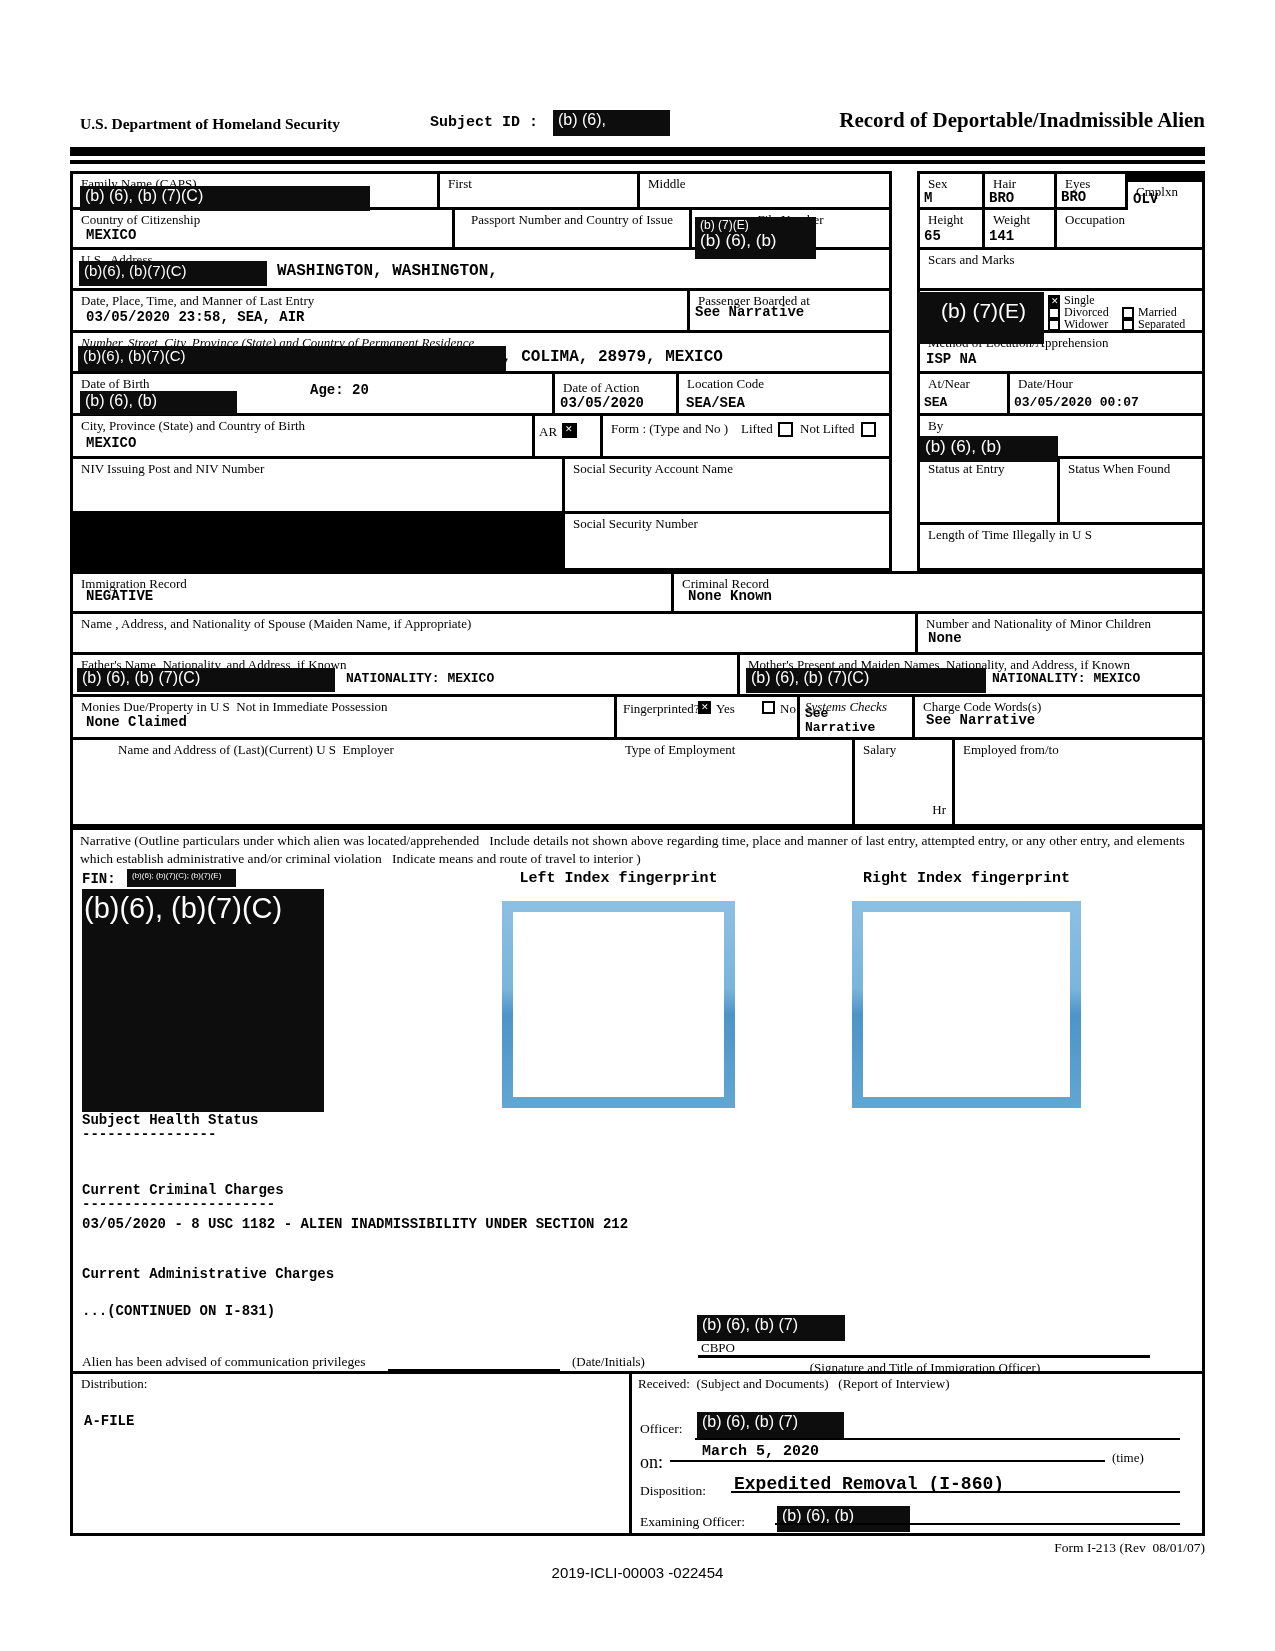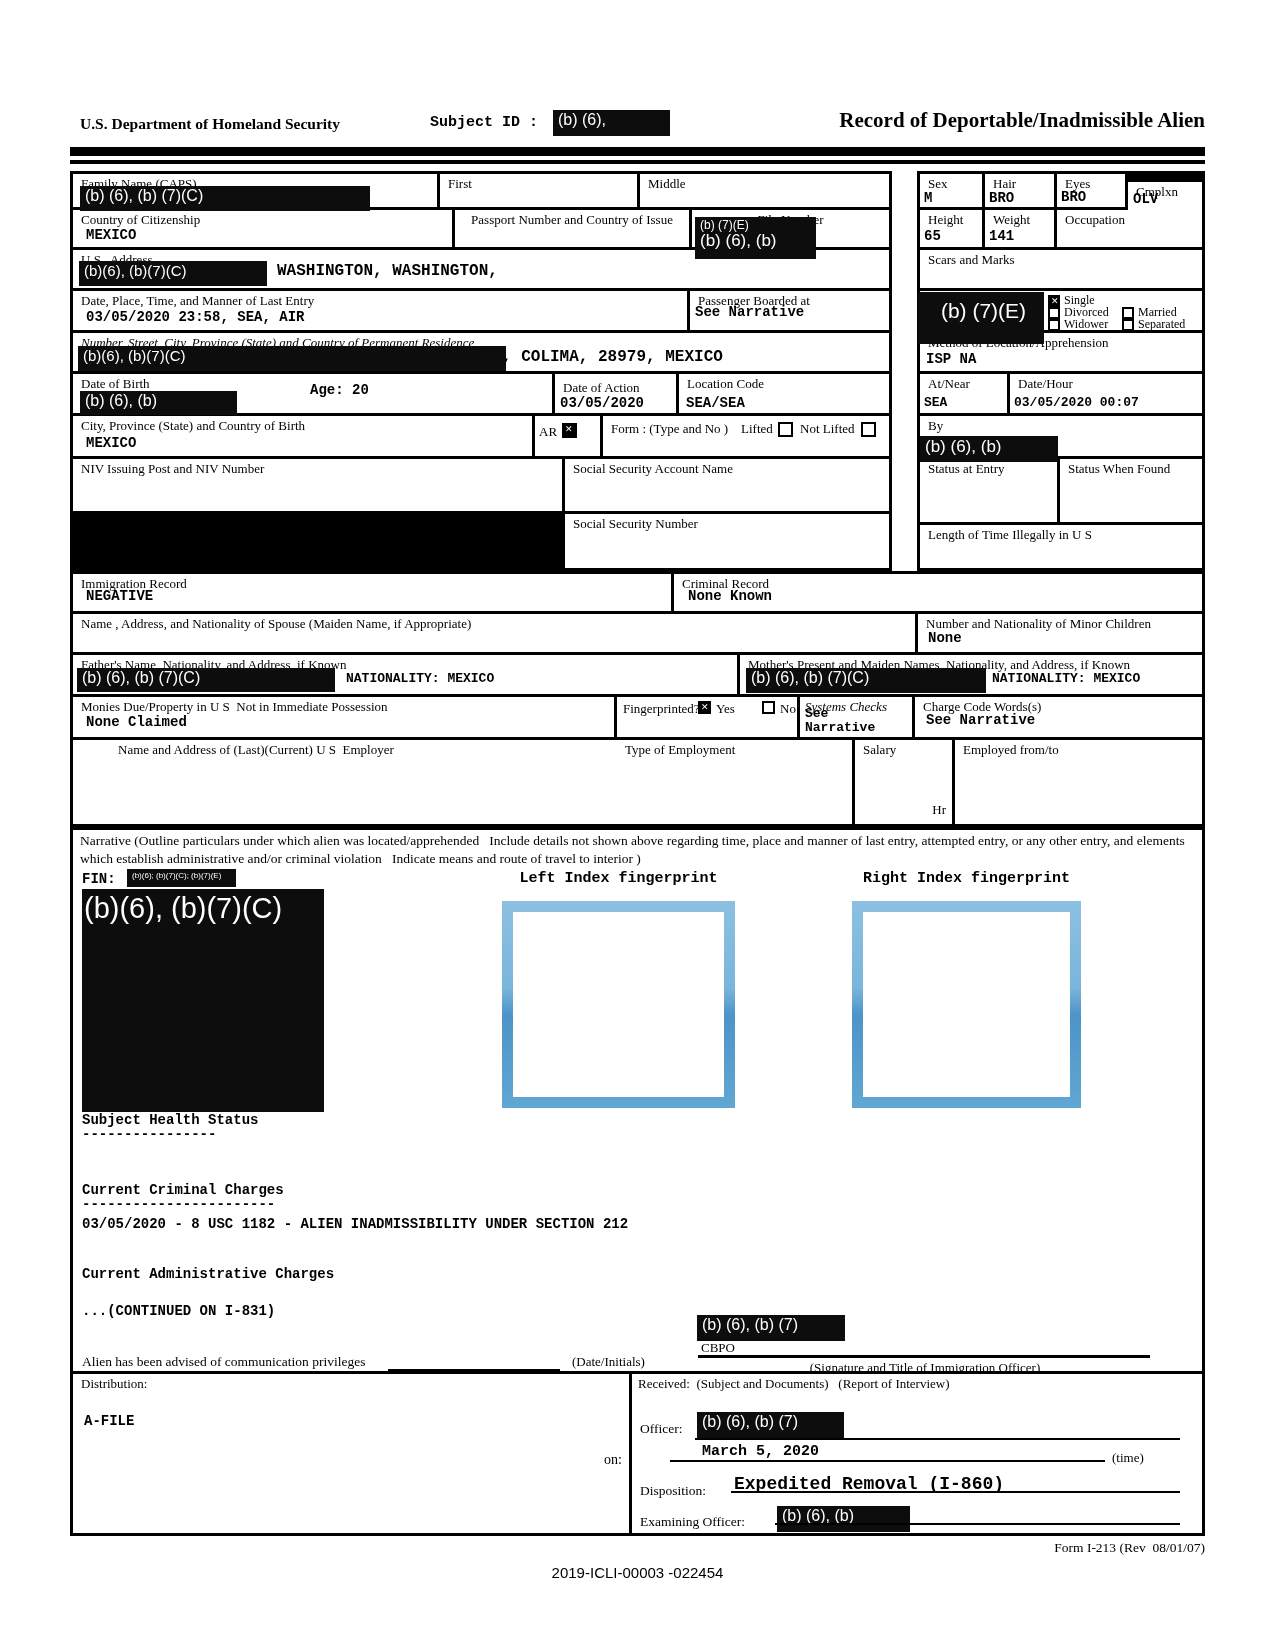--- a/index.html
+++ b/index.html
@@ -298,21 +298,21 @@
   <div class="c" style="left:632px;top:1374px;width:570px;height:159px;">
       <div class="lbl pre" style="padding-left:6px;">Received:  (Subject and Documents)   (Report of Interview)</div>
     </div>
 
   <div class="v" style="left:84px;top:1413px;">A-FILE</div>
 
   <div class="serif13" style="left:640px;top:1421px;font-size:13.5px;">Officer:</div>
   <div class="rd" style="left:697px;top:1412px;width:142px;height:24px;font-size:16px;">(b) (6), (b) (7)</div>
   <div class="ln" style="left:695px;top:1438px;width:485px;height:2px;"></div>
 
-  <div class="serif13" style="left:604px;top:1452px;font-size:14px;">on:</div>
+  <div class="serif13" style="left:640px;top:1452px;font-size:18px;">on:</div>
   <div class="v" style="left:702px;top:1443px;font-size:15px;">March 5, 2020</div>
   <div class="ln" style="left:670px;top:1460px;width:435px;height:2px;"></div>
   <div class="serif13" style="left:1112px;top:1450px;">(time)</div>
 
   <div class="serif13" style="left:640px;top:1483px;font-size:13.5px;">Disposition:</div>
   <div class="v" style="left:734px;top:1474px;font-size:18px;">Expedited Removal (I-860)</div>
   <div class="ln" style="left:731px;top:1491px;width:449px;height:2px;"></div>
 
   <div class="serif13" style="left:640px;top:1514px;font-size:13.5px;">Examining Officer:</div>
   <div class="rd" style="left:777px;top:1506px;width:128px;height:24px;font-size:16px;">(b) (6), (b)</div>

